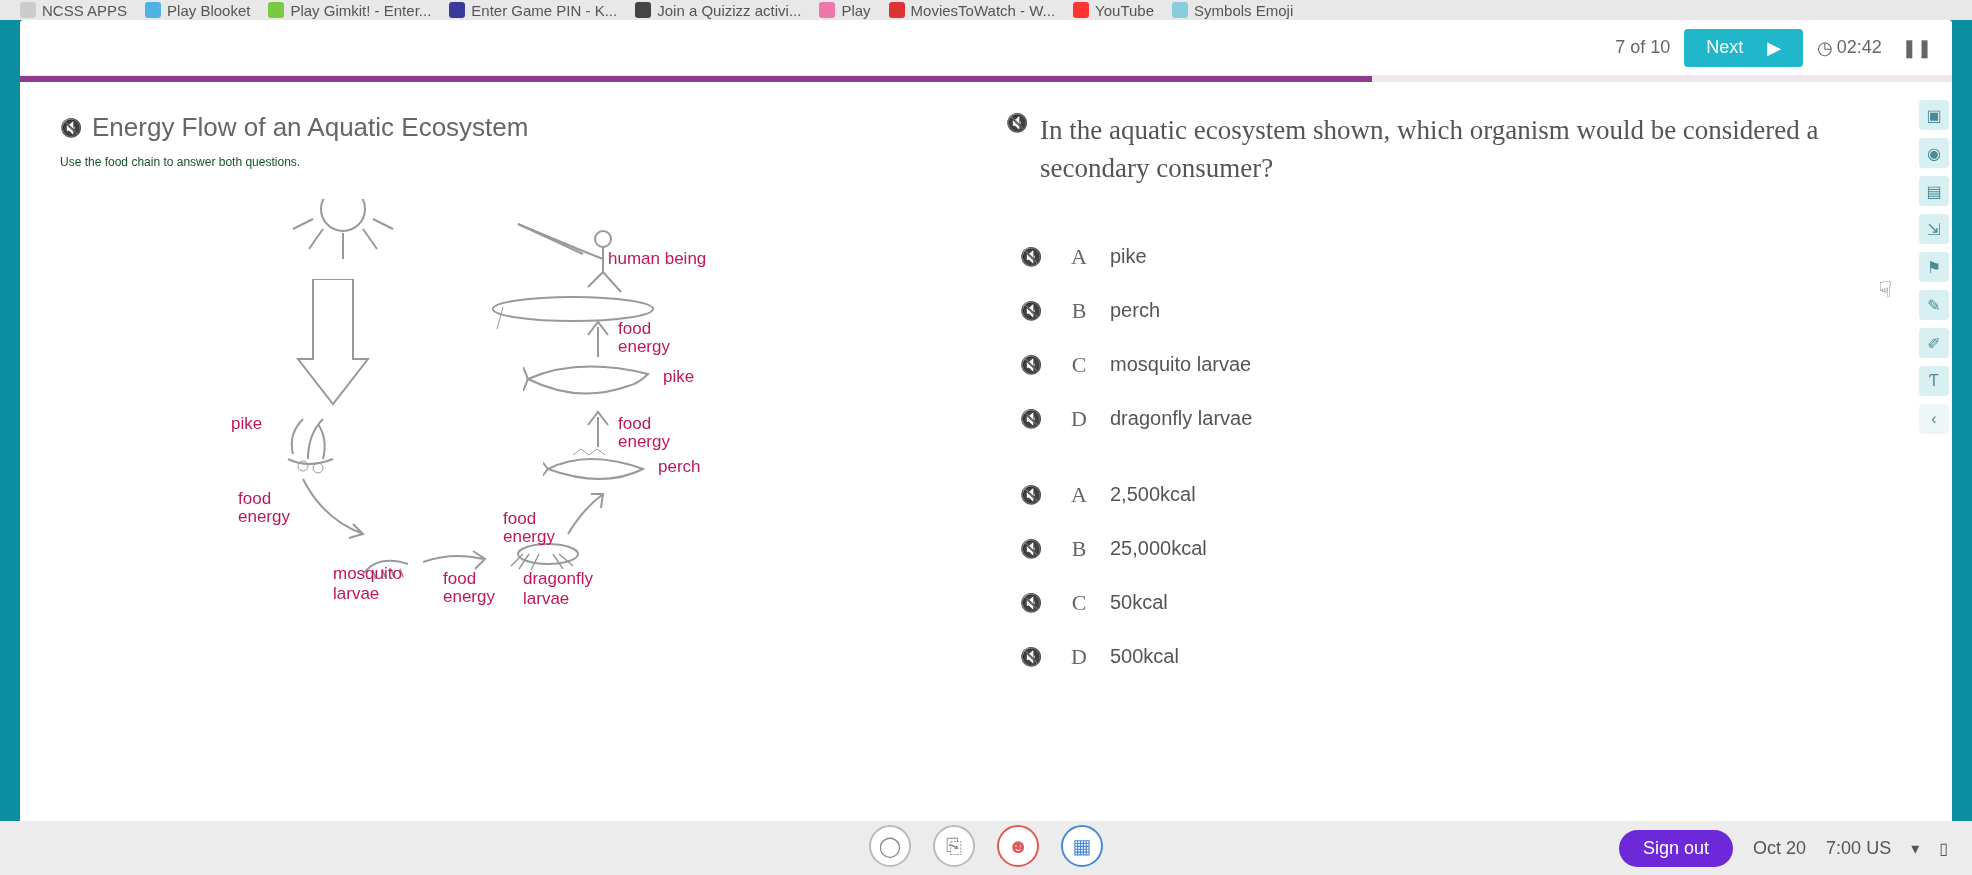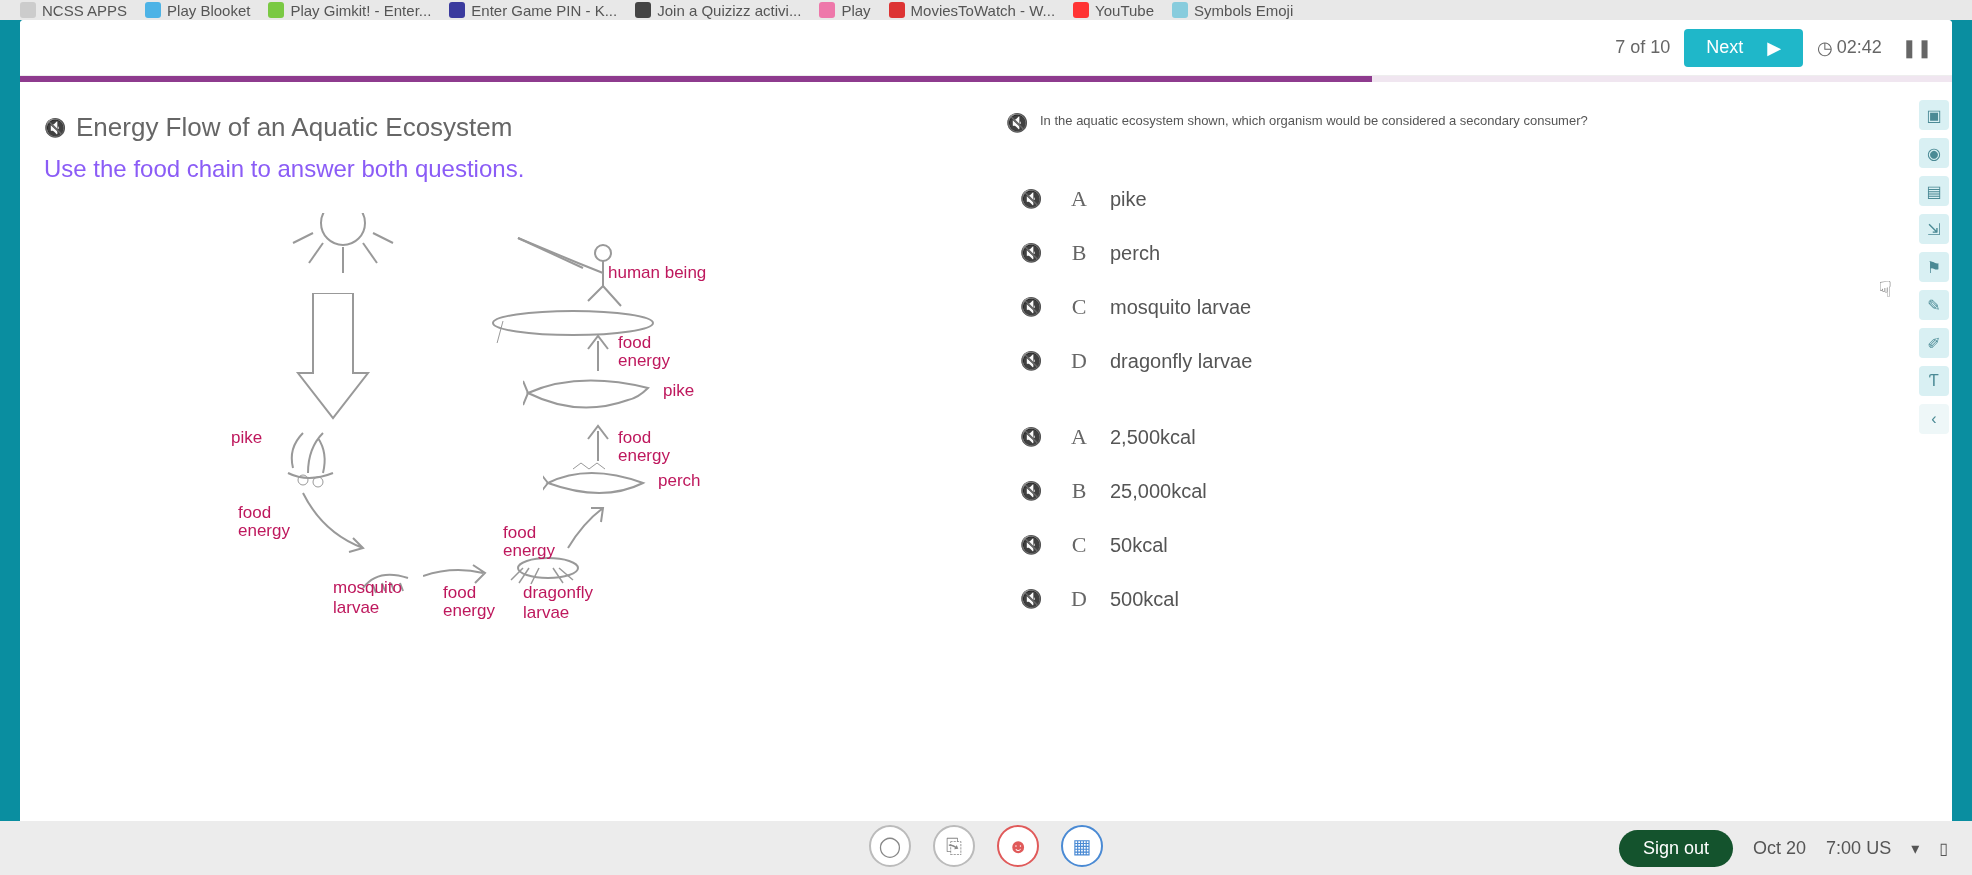--- a/index.html
+++ b/index.html
@@ -71,49 +71,49 @@
     width: 70%;
     background: #8e3b8e;
   }
 
   .content {
     display: flex;
     height: calc(100% - 62px);
   }
   .left-pane {
     width: 50%;
-    padding: 30px 24px;
+    padding: 30px 40px;
     color: #555;
     position: relative;
   }
   .right-pane {
     width: 50%;
     padding: 30px 40px 20px 20px;
     color: #555;
     position: relative;
   }
 
   .title-row { display:flex; align-items:center; gap:10px; margin-bottom:12px;}
   .title { font-size: 26px; color: #666; }
-  .subtitle { font-size: 24px; color: #8b5cf6; margin-bottom: 40px;}
+  .subtitle { font-size: 12px; color: #14532d; margin-bottom: 40px;}
 
   .mute-icon {
     width: 22px; height: 22px;
     display: inline-flex;
     align-items: center;
     color: #888;
     position: relative;
   }
   .mute-icon::before {
     content: "🔇";
     font-size: 18px;
     filter: grayscale(1);
   }
 
-  .question-text { font-size: 13px; color: #555; margin-bottom: 28px; line-height:1.4;}
+  .question-text { font-size: 27px; color: #555; margin-bottom: 28px; line-height:1.4;font-family:Liberation Serif, serif;}
   .question-block { margin-bottom: 30px; position:relative;}
   .q-row { display:flex; align-items:flex-start; gap:12px; margin-bottom:18px;}
 
   .choices { display:flex; flex-direction:column; gap:8px; }
   .choice {
     display:flex;
     align-items:center;
     gap:18px;
     padding: 10px 14px;
     font-size: 20px;
@@ -180,21 +180,21 @@
     background:#ececec;
     display:flex;
     align-items:center;
     justify-content:flex-end;
     padding:0 24px;
     gap:20px;
     font-size:18px;
     color:#555;
   }
   .signout {
-    background:#14532d;
+    background:#6d28d9;
     color:#fff;
     padding:8px 24px;
     border-radius:22px;
     font-size:18px;
     cursor:pointer;
   }
   .flag { font-size:16px; }
 
   .bottom-center {
     position:absolute;

